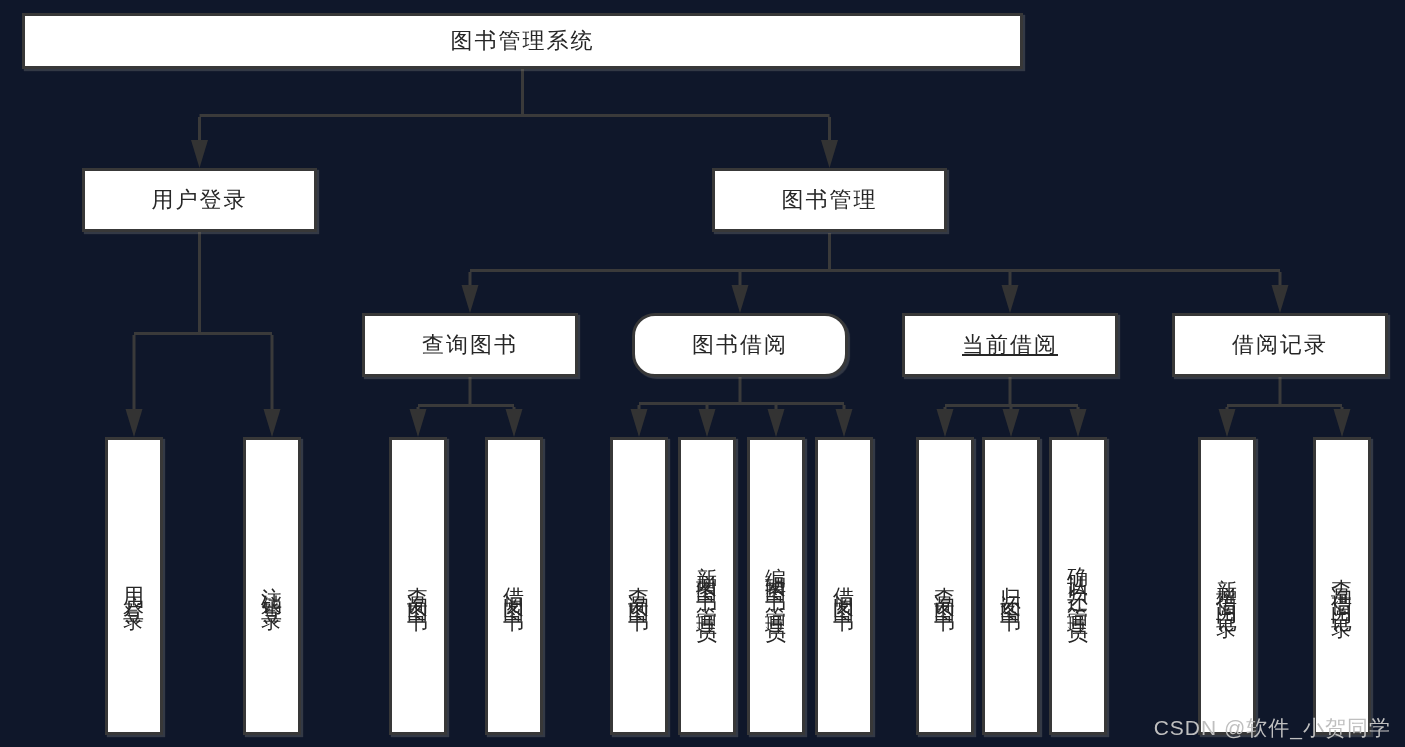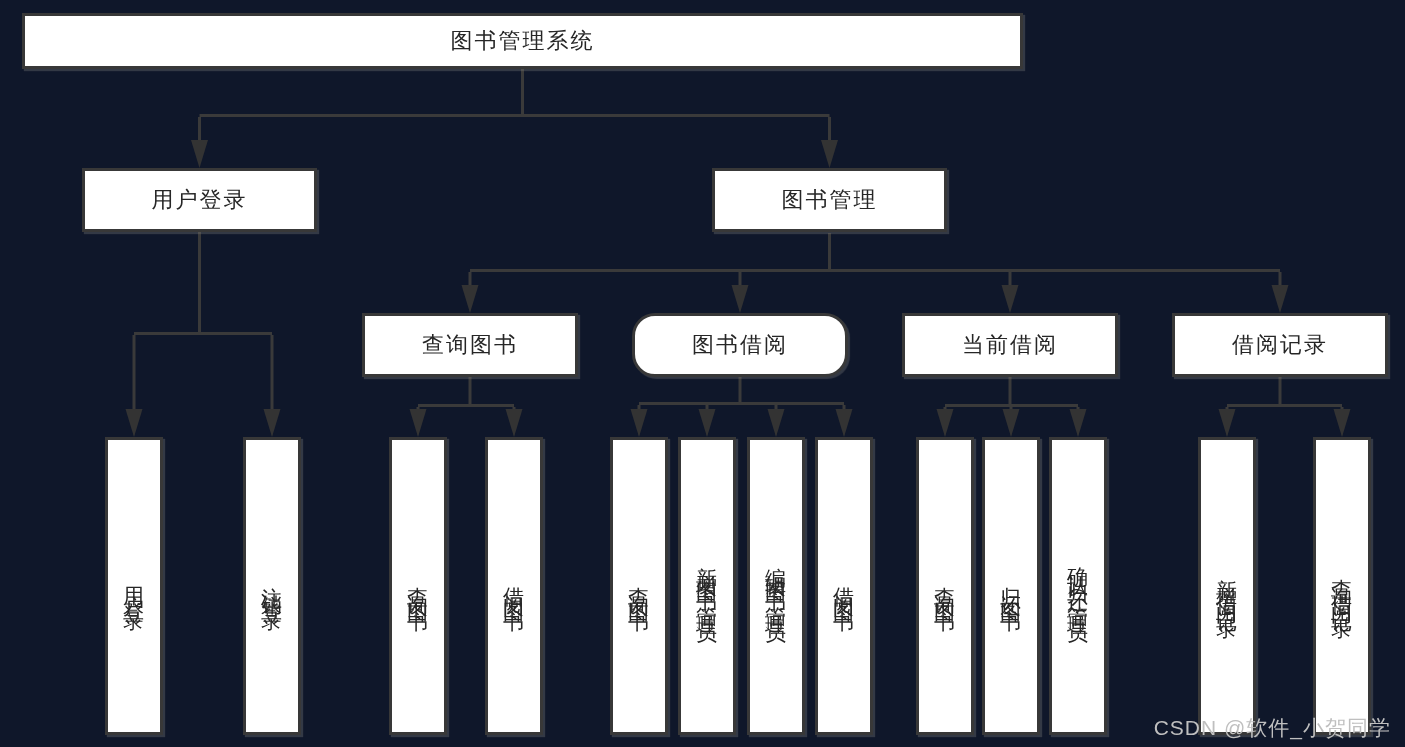--- a/index.html
+++ b/index.html
@@ -125,21 +125,21 @@
   <div class="node lvl2" style="left:712px;text-align:right;">
     <span class="hlabel">图书管理</span>
   </div>
 
   <div class="node lvl3" style="left:362px;">
     <span class="hlabel">查询图书</span>
   </div>
   <div class="node lvl3" style="left:632px;border-radius:23px;">
     <span class="hlabel">图书借阅</span>
   </div>
-  <div class="node lvl3" style="left:902px;">
+  <div class="node lvl3" style="left:902px;text-decoration:underline;">
     <span class="hlabel">当前借阅</span>
   </div>
   <div class="node lvl3" style="left:1172px;">
     <span class="hlabel">借阅记录</span>
   </div>
 
   <div class="node leaf" style="left:105px;">
     <span class="vlabel">用户登录</span>
   </div>
   <div class="node leaf" style="left:243px;">

